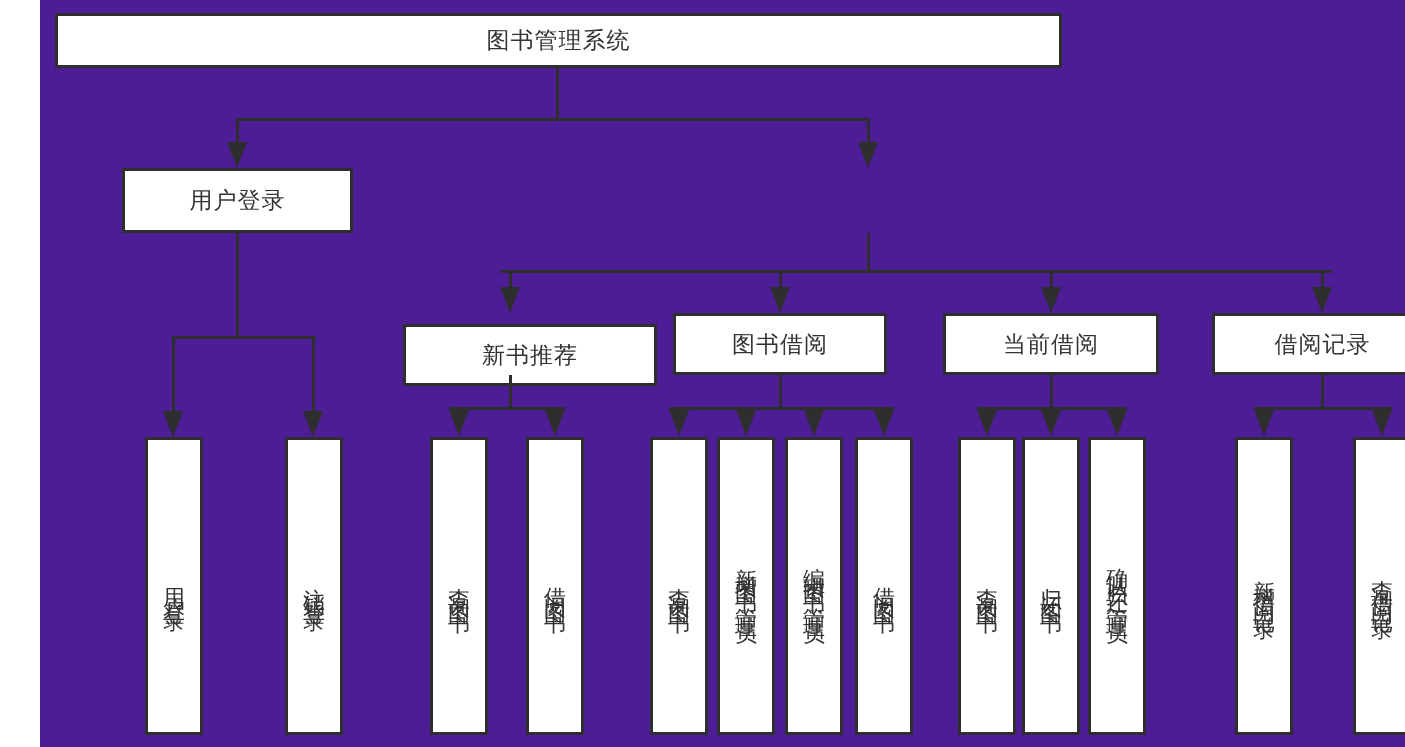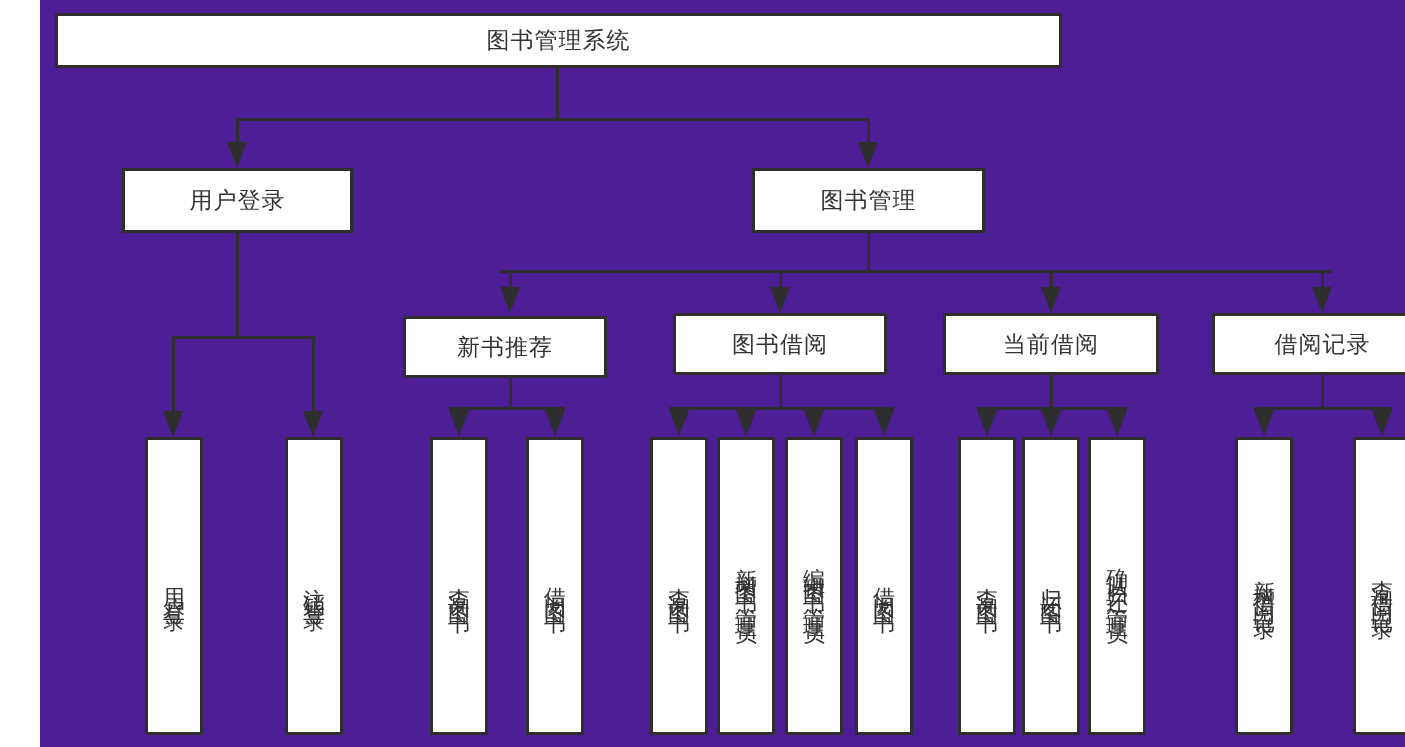--- a/index.html
+++ b/index.html
@@ -68,43 +68,40 @@
   <div class="vline" style="left:516px;top:68px;width:3px;height:52px;"></div>
   <div class="hline" style="left:196px;top:118px;width:634px;height:3px;"></div>
   <div class="vline" style="left:196px;top:118px;width:3px;height:26px;"></div>
   <div class="arr" style="left:187px;top:142px;"></div>
   <div class="vline" style="left:827px;top:118px;width:3px;height:26px;"></div>
   <div class="arr" style="left:818px;top:142px;"></div>
 
   <div class="hnode" style="left:82px;top:168px;width:231px;height:65px;">
     <span>用户登录</span>
   </div>
-  <div class="hnode" style="left:712px;top:168px;width:233px;height:65px;">
-    <span>图书管理</span>
-  </div>
 
   <div class="vline" style="left:196px;top:233px;width:3px;height:106px;"></div>
   <div class="hline" style="left:132px;top:336px;width:144px;height:3px;"></div>
   <div class="vline" style="left:132px;top:336px;width:3px;height:75px;"></div>
   <div class="arr" style="left:123px;top:411px;"></div>
   <div class="vline" style="left:272px;top:336px;width:3px;height:75px;"></div>
   <div class="arr" style="left:263px;top:411px;"></div>
 
   <div class="vline" style="left:827px;top:233px;width:3px;height:39px;"></div>
   <div class="hline" style="left:460px;top:270px;width:832px;height:3px;"></div>
   <div class="vline" style="left:469px;top:270px;width:3px;height:17px;"></div>
   <div class="arr" style="left:460px;top:287px;"></div>
   <div class="vline" style="left:739px;top:270px;width:3px;height:17px;"></div>
   <div class="arr" style="left:730px;top:287px;"></div>
   <div class="vline" style="left:1010px;top:270px;width:3px;height:17px;"></div>
   <div class="arr" style="left:1001px;top:287px;"></div>
   <div class="vline" style="left:1281px;top:270px;width:3px;height:17px;"></div>
   <div class="arr" style="left:1272px;top:287px;"></div>
 
-  <div class="hnode" style="left:363px;top:316px;width:204px;height:62px;text-align:right;">
+  <div class="hnode" style="left:363px;top:324px;width:254px;height:62px;text-align:right;">
     <span>新书推荐</span>
   </div>
   <div class="hnode" style="left:903px;top:313px;width:216px;height:62px;">
     <span>当前借阅</span>
   </div>
   <div class="hnode" style="left:633px;top:313px;width:214px;height:62px;">
     <span>图书借阅</span>
   </div>
   <div class="hnode" style="left:1172px;top:313px;width:221px;height:62px;">
     <span>借阅记录</span>

